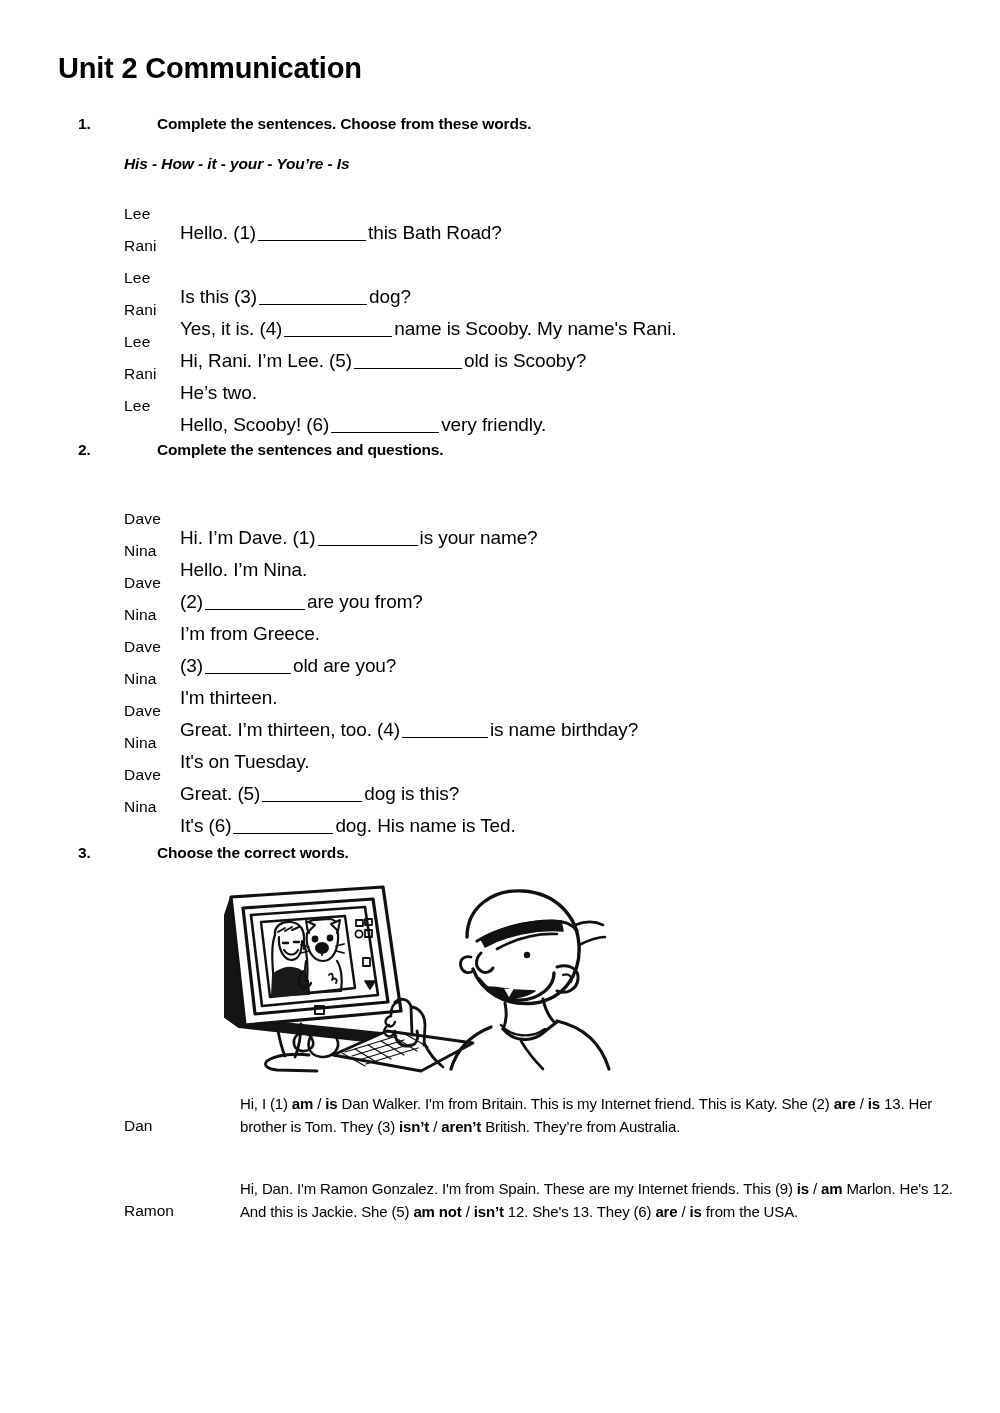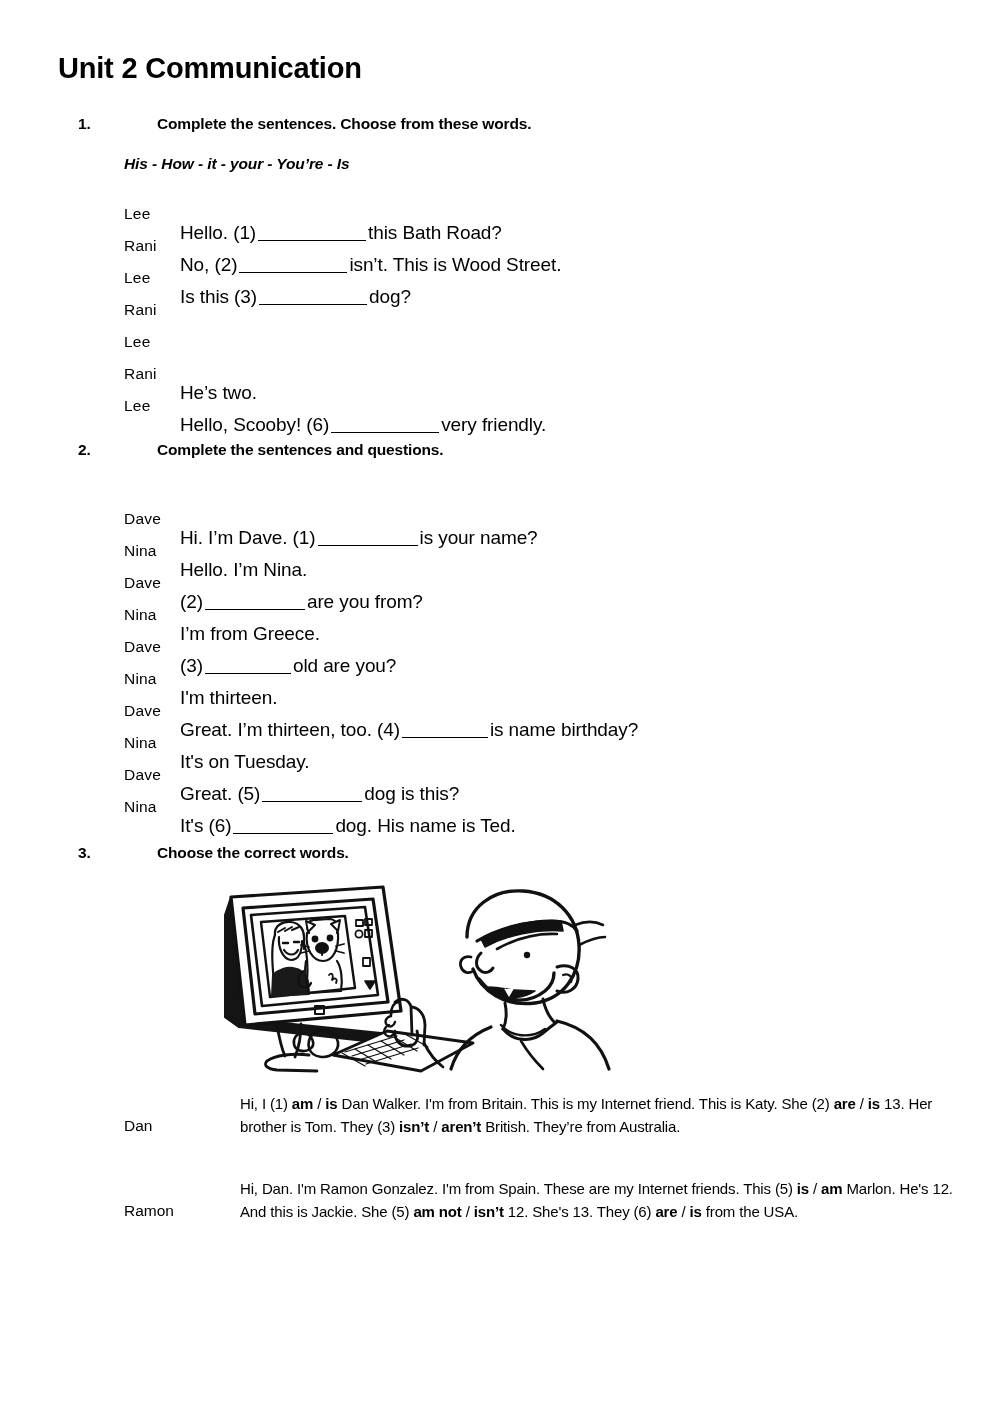--- a/index.html
+++ b/index.html
@@ -155,31 +155,32 @@
     <span class="ex-heading">Complete the sentences. Choose from these words.</span>
   </div>
   <div class="wordbank" style="top:155px;">His - How - it - your - You’re - Is</div>
 
   <div class="dlg-row" style="top:198px;">
     <span class="dlg-speaker">Lee</span>
     <span class="dlg-text"><span>Hello. (1)</span><span class="blank bl-l"></span><span>this Bath Road?</span></span>
   </div>
   <div class="dlg-row" style="top:230px;">
     <span class="dlg-speaker">Rani</span>
-    <span class="dlg-text"><span>No, (2)</span><span class="blank bl-l"></span><span>isn’t. This is Wood Street.</span></span>
   </div>
   <div class="dlg-row" style="top:262px;">
     <span class="dlg-speaker">Lee</span>
     <span class="dlg-text"><span>Is this (3)</span><span class="blank bl-l"></span><span>dog?</span></span>
   </div>
   <div class="dlg-row" style="top:294px;">
     <span class="dlg-speaker">Rani</span>
+    <span class="dlg-text"><span>Yes, it is. (4)</span><span class="blank bl-l"></span><span>name is Scooby. My name's Rani.</span></span>
   </div>
   <div class="dlg-row" style="top:326px;">
     <span class="dlg-speaker">Lee</span>
+    <span class="dlg-text"><span>Hi, Rani. I’m Lee. (5)</span><span class="blank bl-l"></span><span>old is Scooby?</span></span>
   </div>
   <div class="dlg-row" style="top:358px;">
     <span class="dlg-speaker">Rani</span>
     <span class="dlg-text"><span>He’s two.</span></span>
   </div>
   <div class="dlg-row" style="top:390px;">
     <span class="dlg-speaker">Lee</span>
     <span class="dlg-text"><span>Hello, Scooby! (6)</span><span class="blank bl-l"></span><span>very friendly.</span></span>
   </div>
 
@@ -364,16 +365,16 @@
     </svg>
   </div>
 
   <div class="para-row" style="top:1093px;">
     <span class="para-speaker">Dan</span>
     <div class="para-text"><span>Hi, I (1) </span><b>am</b><span> / </span><b>is</b><span> Dan Walker. I'm from Britain. This is my Internet friend. This is Katy. She (2) </span><b>are</b><span> / </span><b>is</b><span> 13. Her brother is Tom. They (3) </span><b>isn’t</b><span> / </span><b>aren’t</b><span> British. They’re from Australia.</span></div>
   </div>
 
   <div class="para-row" style="top:1178px;">
     <span class="para-speaker">Ramon</span>
-    <div class="para-text"><span>Hi, Dan. I'm Ramon Gonzalez. I'm from Spain. These are my Internet friends. This (5) </span><b>is</b><span> / </span><b>am</b><span> Marlon. He's 12. And this is Jackie. She (5) </span><b>am not</b><span> / </span><b>isn’t</b><span> 12. She's 13. They (6) </span><b>are</b><span> / </span><b>is</b><span> from the USA.</span></div>
+    <div class="para-text"><span>Hi, Dan. I'm Ramon Gonzalez. I'm from Spain. These are my Internet friends. This (9) </span><b>is</b><span> / </span><b>am</b><span> Marlon. He's 12. And this is Jackie. She (5) </span><b>am not</b><span> / </span><b>isn’t</b><span> 12. She's 13. They (6) </span><b>are</b><span> / </span><b>is</b><span> from the USA.</span></div>
   </div>
 
 </div>
 
 </body></html>

